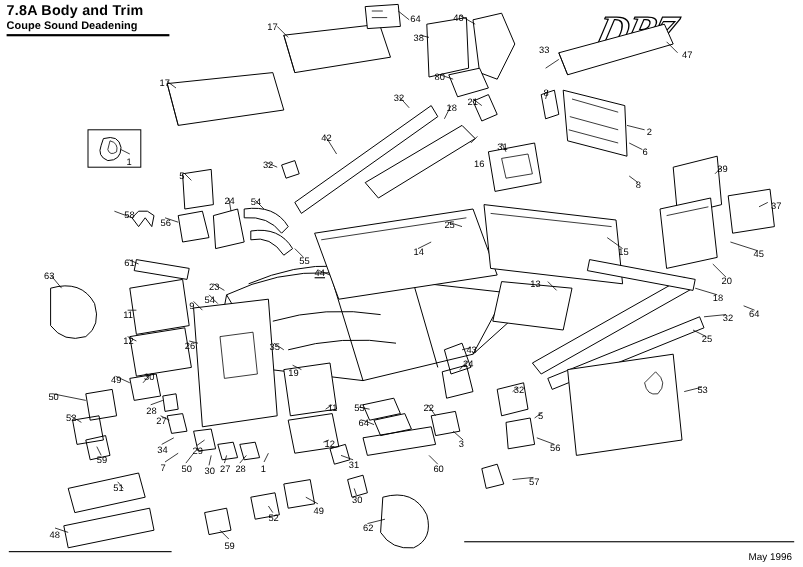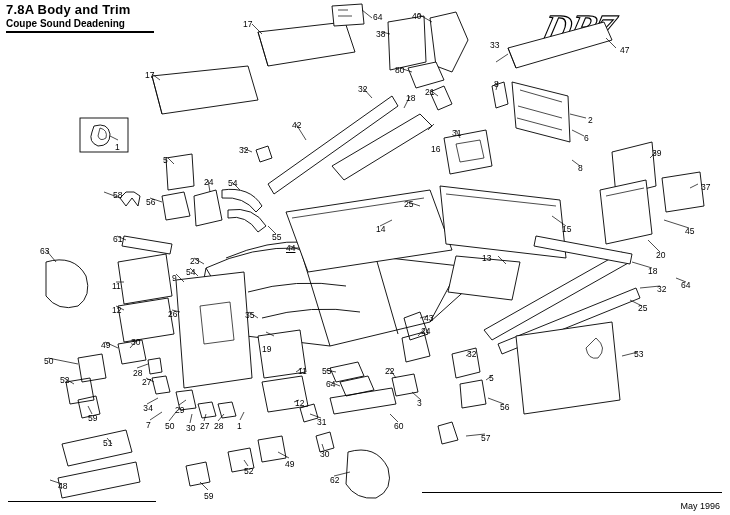--- a/index.html
+++ b/index.html
@@ -271,21 +271,21 @@
       <div class="num" style="left: 112px; top: 305px;">12</div>
       <div class="num" style="left: 295px; top: 398px;">12</div>
       <div class="num" style="left: 482px; top: 253px;">13</div>
       <div class="num" style="left: 376px; top: 224px;">14</div>
       <div class="num" style="left: 562px; top: 224px;">15</div>
       <div class="num" style="left: 431px; top: 120px; margin-top: 24px;">16</div>
       <div class="num" style="left: 243px; top: 19px;">17</div>
       <div class="num" style="left: 145px; top: 70px;">17</div>
       <div class="num" style="left: 406px; top: 93px;">18</div>
       <div class="num" style="left: 648px; top: 266px;">18</div>
-      <div class="num" style="left: 262px; top: 344px;">19</div>
+      <div class="num" style="left: 262px; top: 334px;">19</div>
       <div class="num" style="left: 656px; top: 250px;">20</div>
       <div class="num" style="left: 425px; top: 87px;">21</div>
       <div class="num" style="left: 385px; top: 366px;">22</div>
       <div class="num" style="left: 190px; top: 256px;">23</div>
       <div class="num" style="left: 204px; top: 177px;">24</div>
       <div class="num" style="left: 421px; top: 326px;">24</div>
       <div class="num" style="left: 404px; top: 199px;">25</div>
       <div class="num" style="left: 168px; top: 309px;">26</div>
       <div class="num" style="left: 142px; top: 377px;">27</div>
       <div class="num" style="left: 200px; top: 421px;">27</div>
@@ -294,35 +294,35 @@
       <div class="num" style="left: 175px; top: 405px;">29</div>
       <div class="num" style="left: 131px; top: 337px;">30</div>
       <div class="num" style="left: 186px; top: 423px;">30</div>
       <div class="num" style="left: 320px; top: 449px;">30</div>
       <div class="num" style="left: 317px; top: 417px;">31</div>
       <div class="num" style="left: 239px; top: 145px;">32</div>
       <div class="num" style="left: 358px; top: 84px;">32</div>
       <div class="num" style="left: 467px; top: 349px;">32</div>
       <div class="num" style="left: 657px; top: 284px;">32</div>
       <div class="num" style="left: 490px; top: 40px;">33</div>
-      <div class="num" style="left: 143px; top: 404px; font-family: Liberation Mono, monospace;">34</div>
+      <div class="num" style="left: 143px; top: 404px;">34</div>
       <div class="num" style="left: 245px; top: 310px;">35</div>
       <div class="num" style="left: 186px; top: 267px;">54</div>
       <div class="num" style="left: 701px; top: 182px;">37</div>
       <div class="num" style="left: 376px; top: 29px;">38</div>
       <div class="num" style="left: 652px; top: 148px;">39</div>
       <div class="num" style="left: 412px; top: 11px;">40</div>
       <div class="num" style="left: 638px; top: 303px;">25</div>
       <div class="num" style="left: 292px; top: 120px;">42</div>
       <div class="num" style="left: 424px; top: 313px;">43</div>
       <div class="num" style="left: 286px; top: 243px; text-decoration: underline;">44</div>
       <div class="num" style="left: 685px; top: 226px;">45</div>
       <div class="num" style="left: 395px; top: 65px;">80</div>
       <div class="num" style="left: 620px; top: 45px;">47</div>
-      <div class="num" style="left: 58px; top: 481px;">48</div>
+      <div class="num" style="left: 45px; top: 481px;">48</div>
       <div class="num" style="left: 101px; top: 340px;">49</div>
       <div class="num" style="left: 285px; top: 459px;">49</div>
       <div class="num" style="left: 44px; top: 356px;">50</div>
       <div class="num" style="left: 165px; top: 421px;">50</div>
       <div class="num" style="left: 103px; top: 438px;">51</div>
       <div class="num" style="left: 60px; top: 375px;">52</div>
       <div class="num" style="left: 244px; top: 466px;">52</div>
       <div class="num" style="left: 634px; top: 349px;">53</div>
       <div class="num" style="left: 228px; top: 178px;">54</div>
       <div class="num" style="left: 272px; top: 232px;">55</div>

